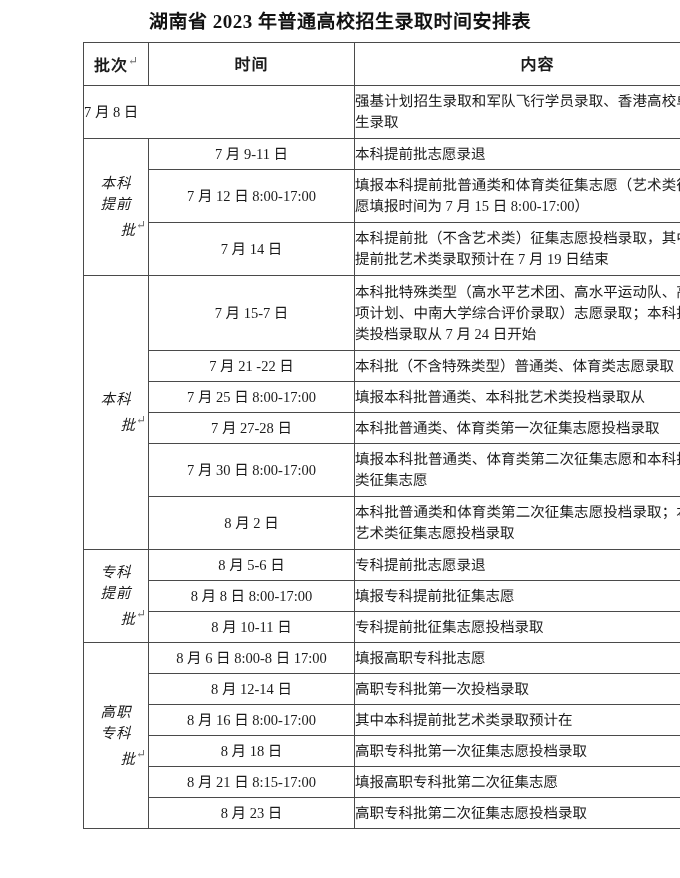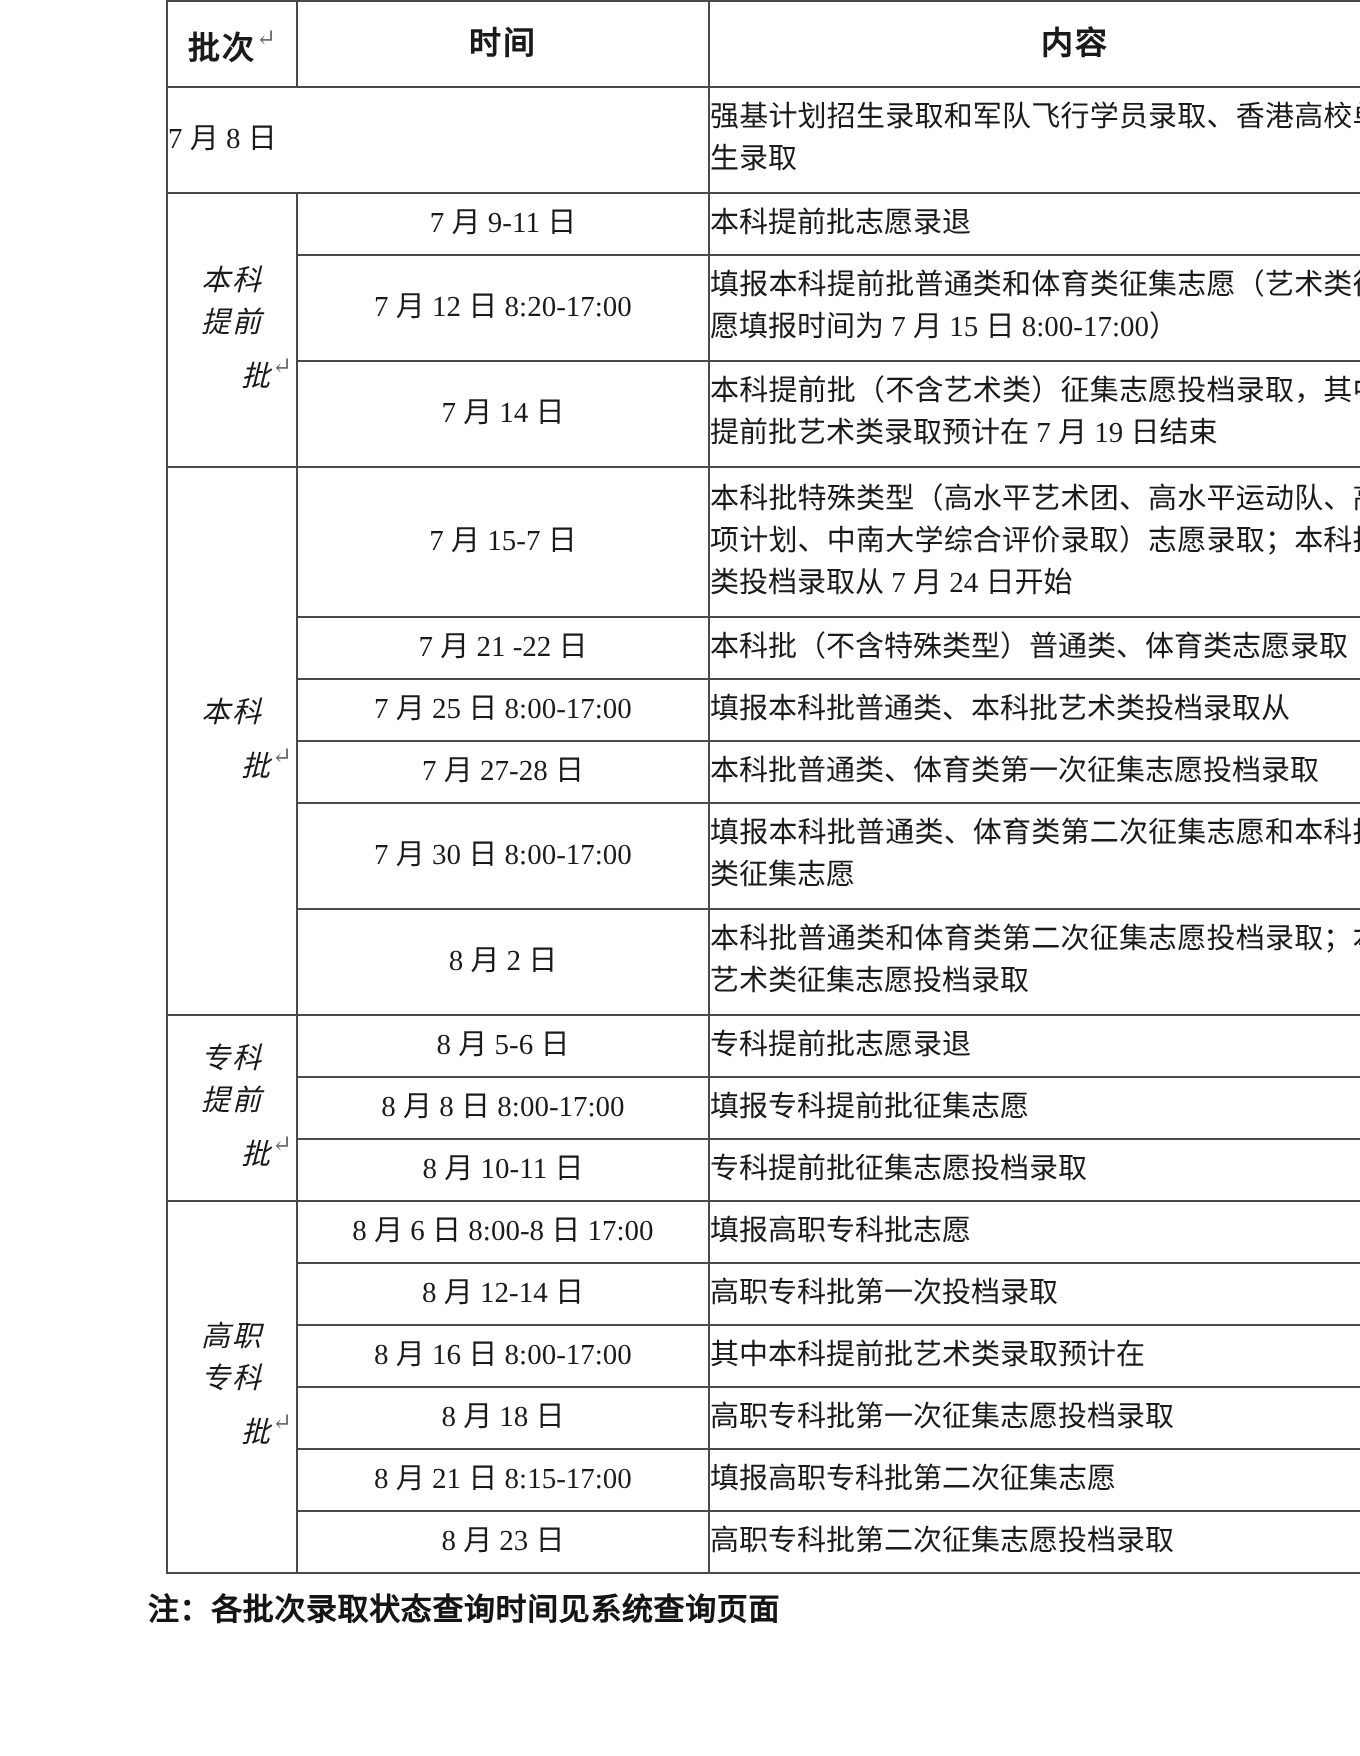--- a/index.html
+++ b/index.html
@@ -137,20 +137,21 @@
     color: #151515;
     font-weight: bold;
     letter-spacing: 0.3px;
   }
 </style>
 </head>
 <body>
 
 <div class="page">
 
+  <h1 class="doc-title">湖南省 2023 年普通高校招生录取时间安排表</h1>
 
   <div class="table-wrap">
     <table class="sched">
       <colgroup>
         <col class="c-batch">
         <col class="c-time">
         <col class="c-content">
       </colgroup>
       <tbody>
 
@@ -168,21 +169,21 @@
       <tr class="r1">
             <td class="batch" rowspan="3">
               <span class="bl">本科</span>
               <span class="bl">提前</span>
               <span class="bl last">批<span class="pilcrow">↵</span></span>
             </td>
             <td class="time">7 月 9-11 日</td>
             <td class="content">本科提前批志愿录退</td>
           </tr>
           <tr class="r2">
-            <td class="time">7 月 12 日 8:20-17:00</td>
+            <td class="time">7 月 12 日 8:00-17:00</td>
             <td class="content">填报本科提前批普通类和体育类征集志愿（艺术类征集志愿填报时间为 7 月 15 日 8:00-17:00）</td>
           </tr>
           <tr class="r2">
             <td class="time">7 月 14 日</td>
             <td class="content">本科提前批（不含艺术类）征集志愿投档录取，其中本科提前批艺术类录取预计在 7 月 19 日结束</td>
           </tr>
           <tr class="r3">
             <td class="batch" rowspan="6">
               <span class="bl">本科</span>
               <span class="bl last">批<span class="pilcrow">↵</span></span>
@@ -253,15 +254,14 @@
             <td class="content">填报高职专科批第二次征集志愿</td>
           </tr>
           <tr class="r1">
             <td class="time">8 月 23 日</td>
             <td class="content">高职专科批第二次征集志愿投档录取</td>
           </tr>
         </tbody>
     </table>
   </div>
 
-  <p class="note">注：各批次录取状态查询时间见系统查询页面</p>
 
 </div>
 
 </body></html>

